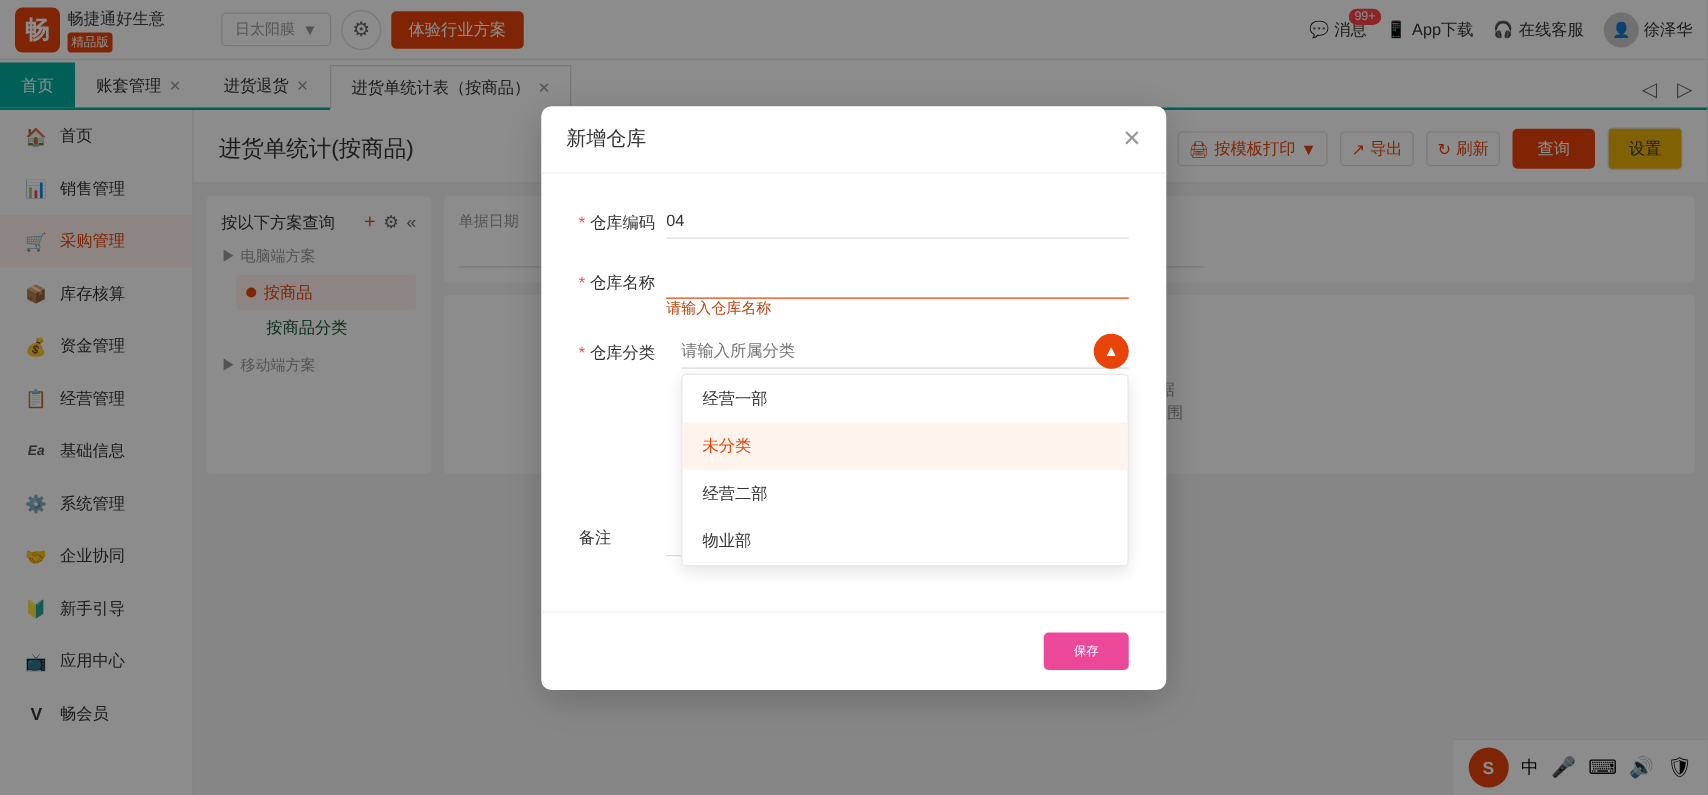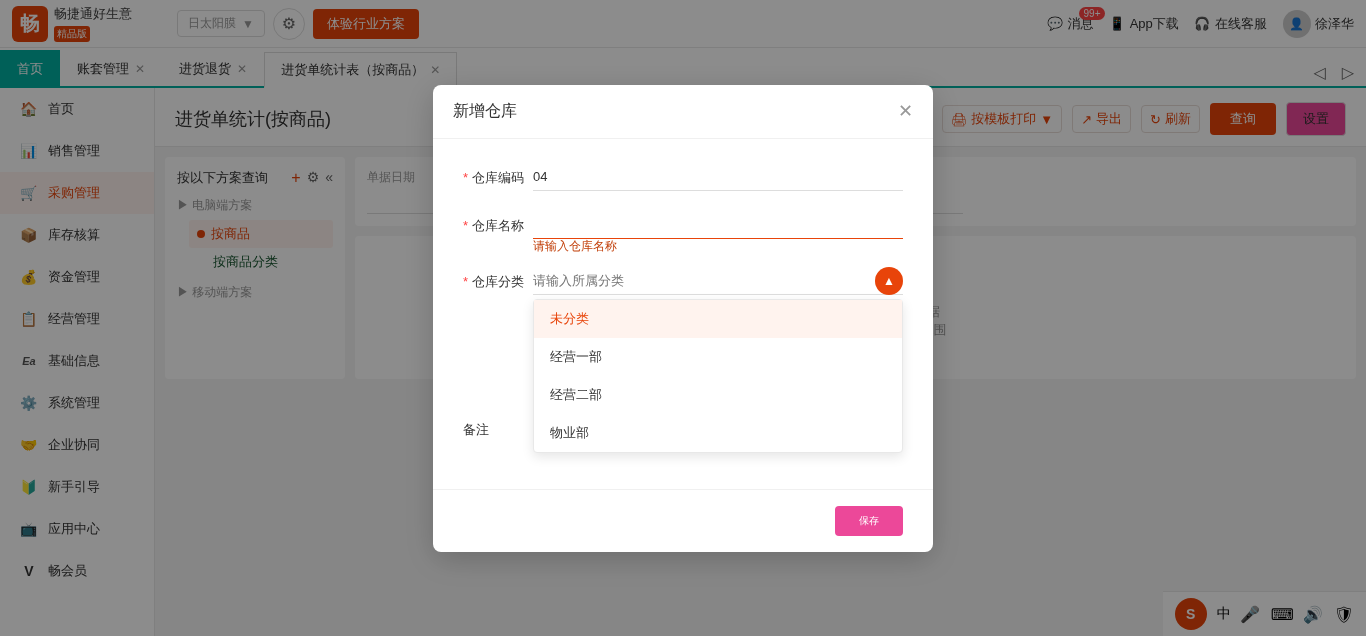--- a/index.html
+++ b/index.html
@@ -248,21 +248,21 @@
       background: #e8440a;
       color: #fff;
       border: none;
       border-radius: 4px;
       padding: 7px 20px;
       font-size: 13px;
       cursor: pointer;
     }
     .settings-btn {
       border: 1px solid #ddd;
-      background: #ec4899;
+      background: #eab308;
       color: #333;
       border-radius: 4px;
       padding: 7px 16px;
       font-size: 13px;
       cursor: pointer;
     }
 
     
     .overlay {
       position: fixed;
@@ -659,31 +659,31 @@
       </div>
 
       <div class="form-row" style="margin-bottom:28px;">
         <div class="form-label">
           <span class="required-star">*</span><span>仓库名称</span>
         </div>
         <input class="form-input error" type="text" placeholder="" style="">
         <span class="error-msg">请输入仓库名称</span>
       </div>
 
-      <div class="form-row" style="margin-bottom:0;">
+      <div class="form-row" style="margin-bottom:0;gap:12px;">
         <div class="form-label">
           <span class="required-star">*</span><span>仓库分类</span>
         </div>
         <div class="form-select-wrapper">
           <input class="form-select-input" type="text" placeholder="请输入所属分类" style="">
           <div class="select-arrow">▲</div>
           
           <div class="dropdown-list">
+            <div class="dropdown-item">经营一部</div>
             <div class="dropdown-item selected">未分类</div>
-            <div class="dropdown-item">经营一部</div>
             <div class="dropdown-item">经营二部</div>
             <div class="dropdown-item">物业部</div>
           </div>
         </div>
       </div>
 
       <div class="form-row" style="margin-top:120px;">
         <div class="form-label">备注</div>
         <textarea class="textarea-input" style=""></textarea>
       </div>

